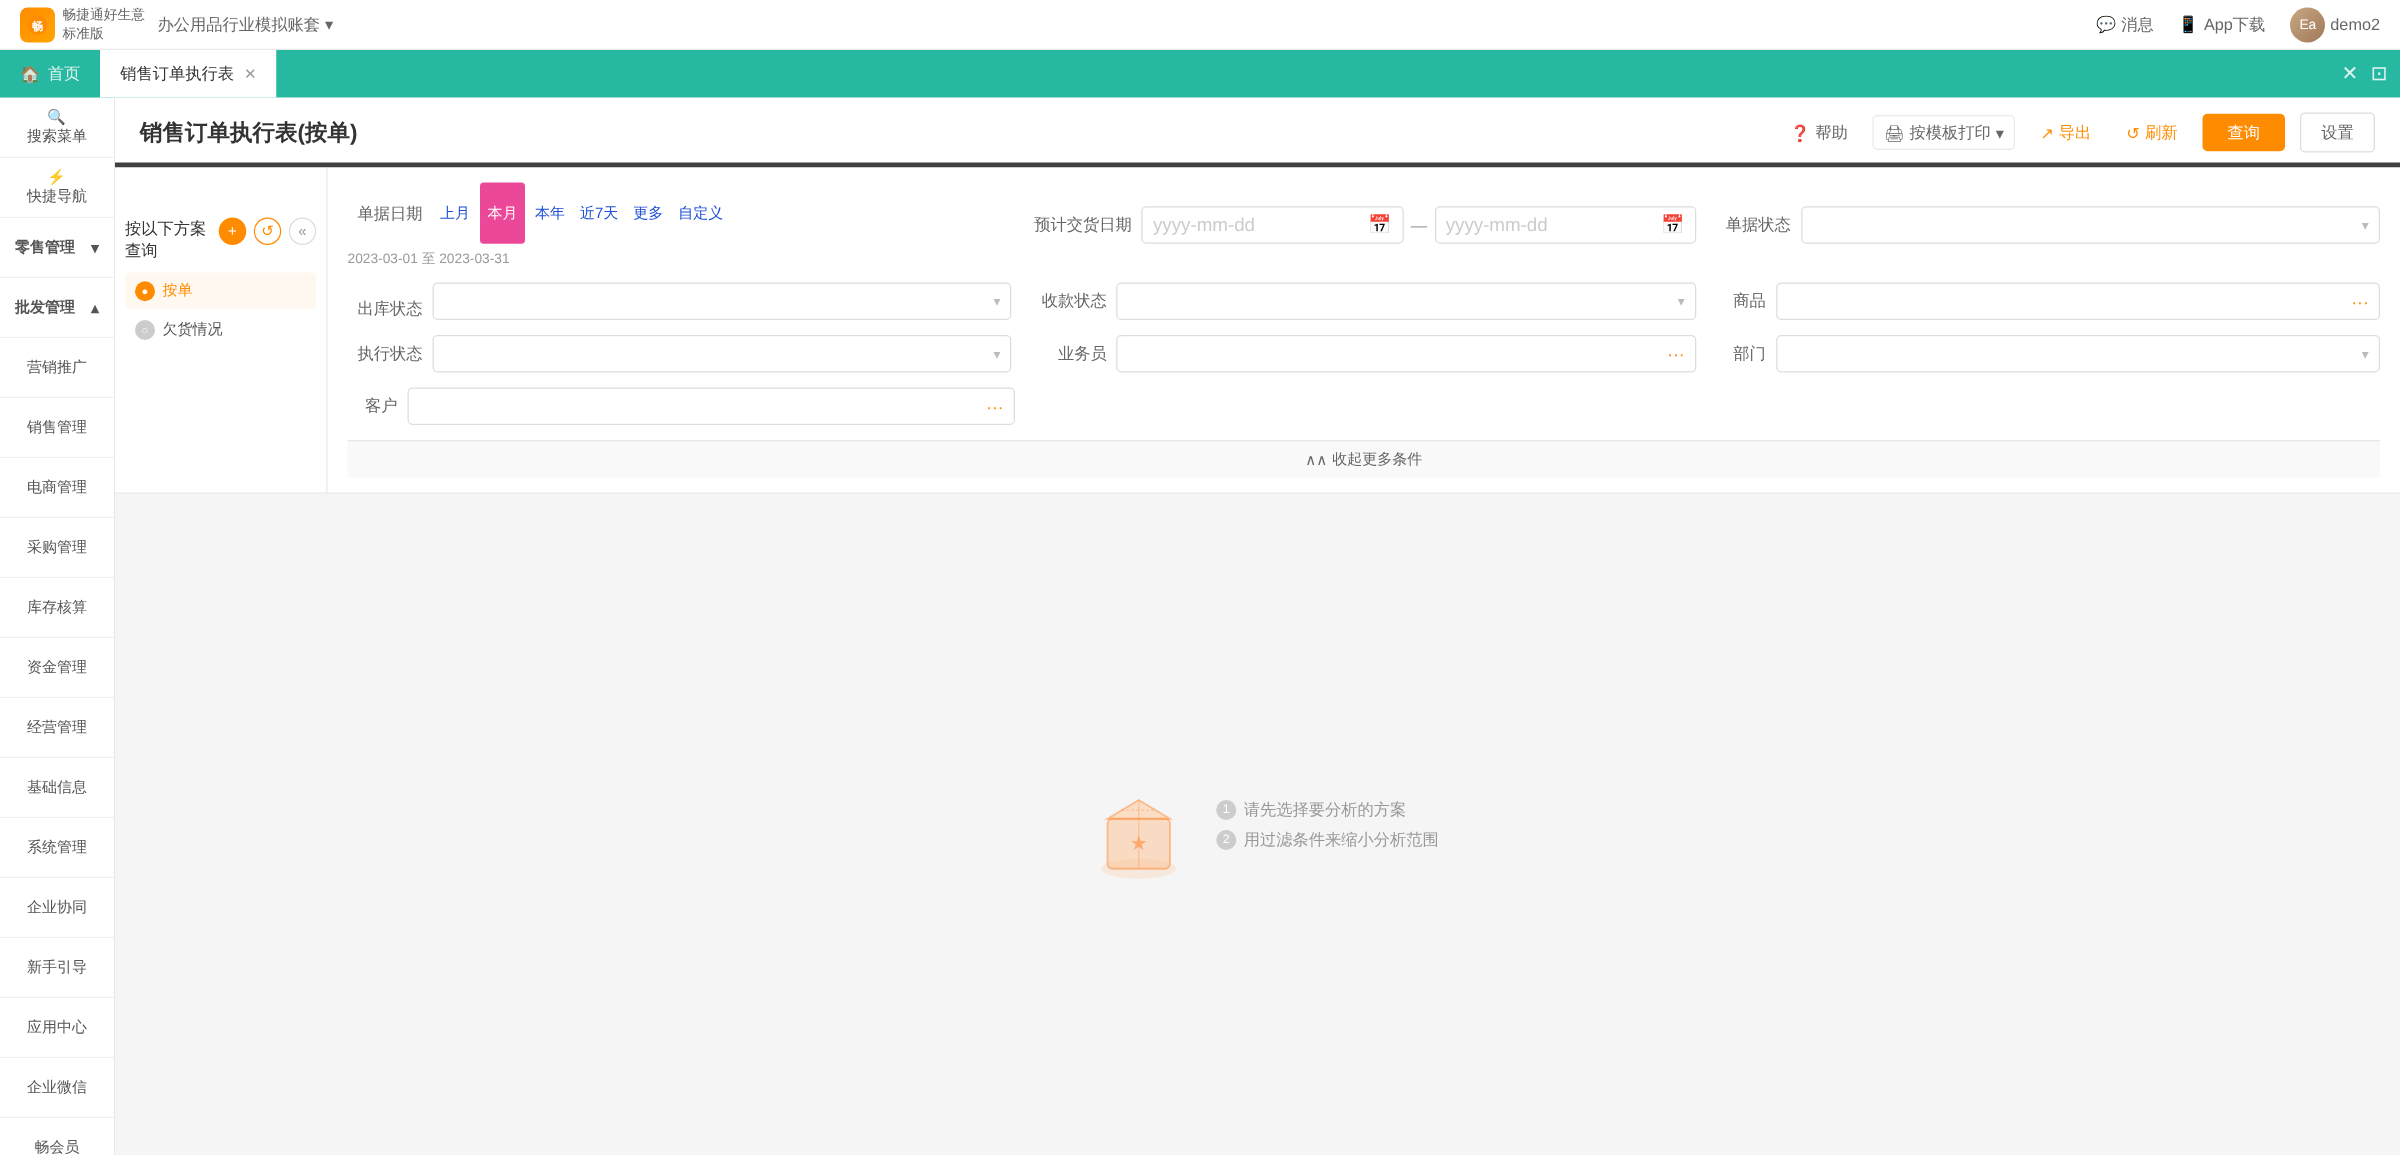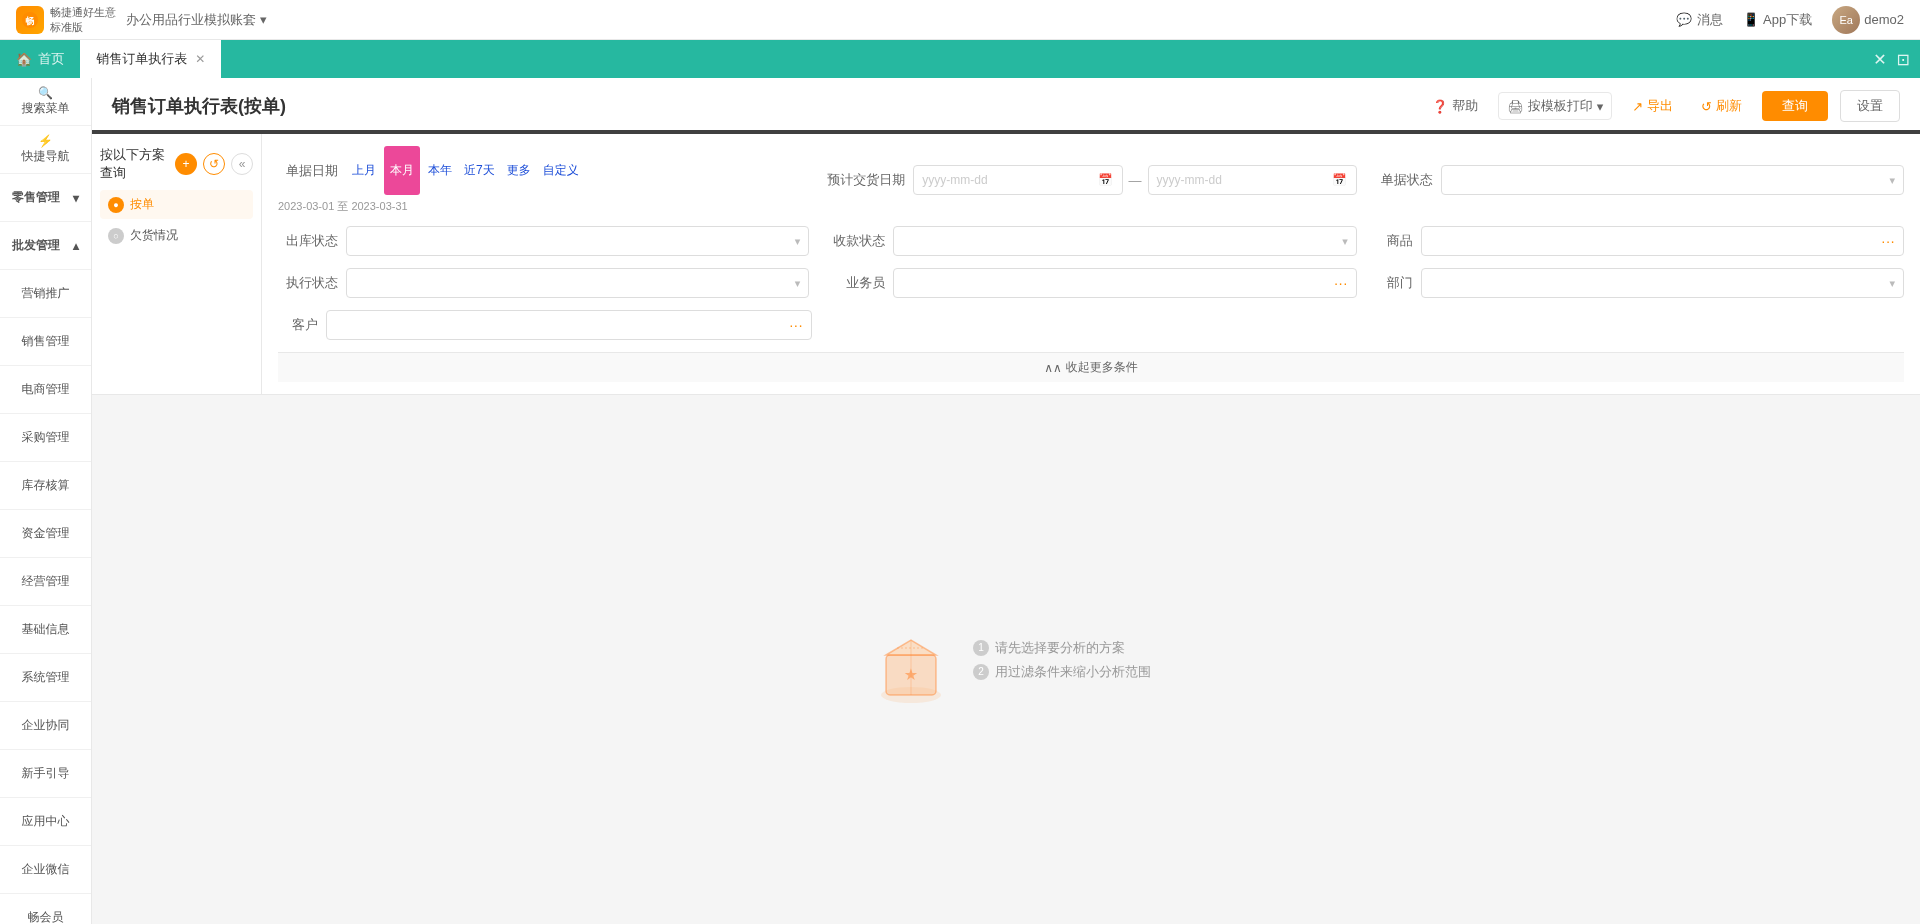--- a/index.html
+++ b/index.html
@@ -229,25 +229,26 @@
       flex-shrink: 0;
     }
     .filter-sidebar {
       width: 170px;
       border-right: 1px solid #e8e8e8;
       padding: 12px 8px;
       flex-shrink: 0;
     }
     .filter-sidebar-header {
       display: flex;
-      align-items: center;
+      align-items: flex-start;
       justify-content: space-between;
       margin-bottom: 8px;
       font-size: 13px;
       color: #333;
+      margin-top: 28px;
     }
     .filter-sidebar-actions {
       display: flex;
       gap: 6px;
     }
     .filter-sidebar-btn {
       width: 22px;
       height: 22px;
       border-radius: 50%;
       display: flex;
@@ -331,21 +332,21 @@
       align-items: center;
       gap: 6px;
       flex: 1;
     }
     .date-input {
       flex: 1;
       height: 30px;
       border: 1px solid #ddd;
       border-radius: 4px;
       padding: 0 8px;
-      font-size: 12px;
+      font-size: 15px;
       color: #ccc;
       background: #fff;
       display: flex;
       align-items: center;
       justify-content: space-between;
       cursor: pointer;
     }
     .date-separator {
       color: #999;
     }
@@ -646,21 +647,21 @@
           <div class="filter-field" style="flex: 2;">
             <span class="filter-label" style="min-width: 60px;">单据状态</span>
             <div class="filter-dropdown">
               <span></span>
               <span class="dropdown-arrow">▾</span>
             </div>
           </div>
         </div>
 
         <div class="filter-row">
-          <div class="filter-field" style="flex: 2;">
+          <div class="filter-field" style="flex: 2; align-items: flex-end;">
             <span class="filter-label" style="min-width: 60px;">出库状态</span>
             <div class="filter-dropdown">
               <span></span>
               <span class="dropdown-arrow">▾</span>
             </div>
           </div>
 
           <div class="filter-field" style="flex: 2;">
             <span class="filter-label" style="min-width: 60px;">收款状态</span>
             <div class="filter-dropdown">

